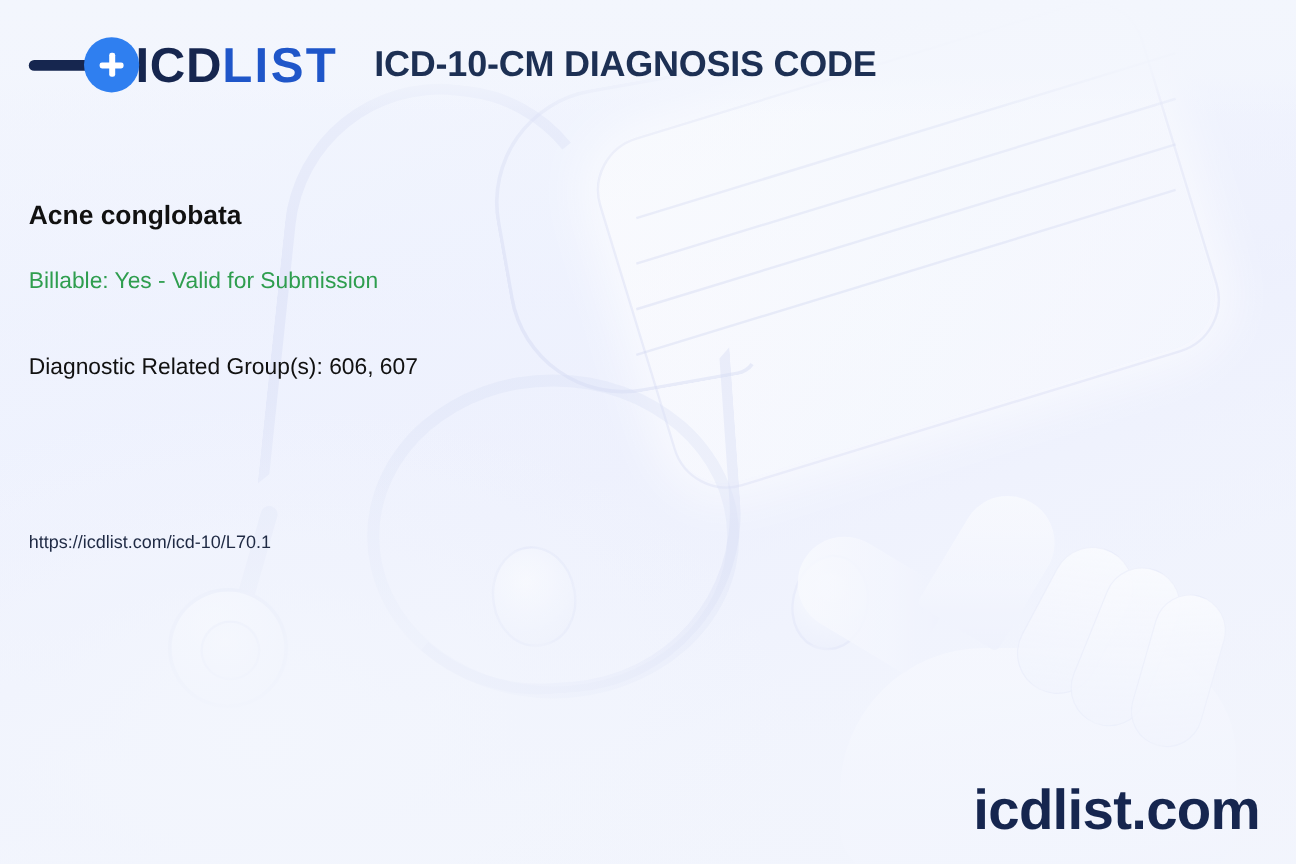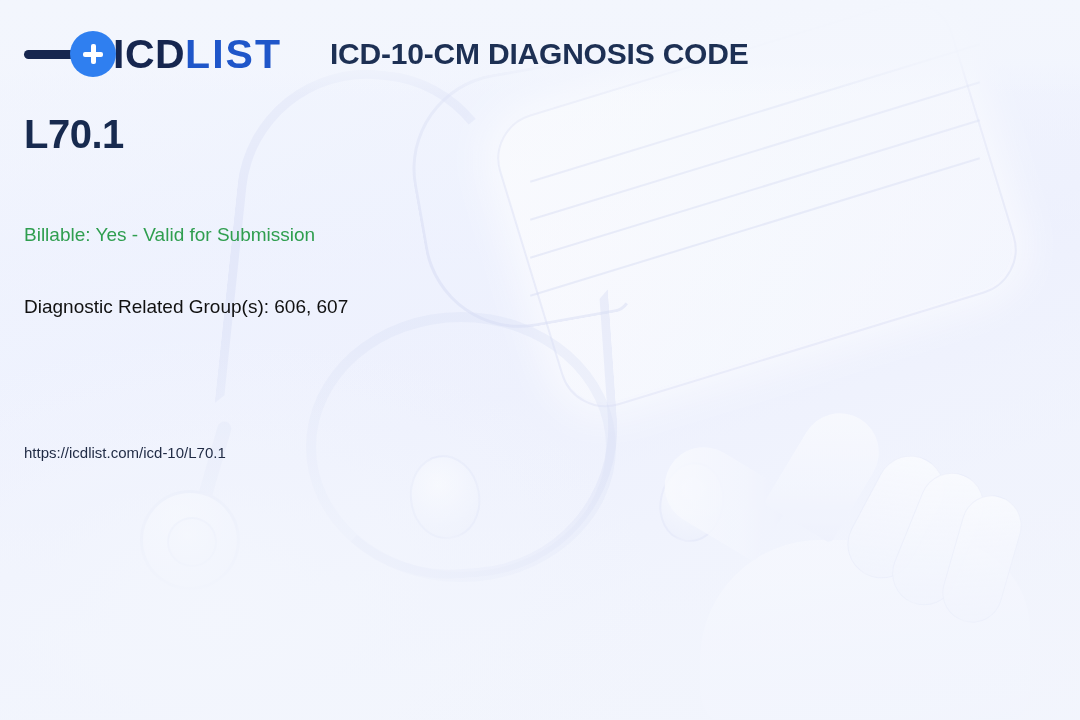--- a/index.html
+++ b/index.html
@@ -286,21 +286,21 @@
     font-size: 41px;
     font-weight: 700;
     letter-spacing: 0.5px;
     margin-left: -3px;
     line-height: 1;
   }
   .logo-word .icd { color: #16264f; }
   .logo-word .list { color: #1f56c9; letter-spacing: 2px; }
 
   .header-title {
-    margin-left: 48px;
+    margin-left: 30px;
     font-size: 30px;
     font-weight: 700;
     color: #1d3054;
     letter-spacing: -0.2px;
     white-space: nowrap;
   }
 
   .code {
     position: absolute;
     left: 24px;
@@ -405,19 +405,20 @@
 
     <div class="header">
       <div class="logo">
         <span class="logo-dash"></span>
         <span class="logo-plus"></span>
         <span class="logo-word"><span class="icd">ICD</span><span class="list">LIST</span></span>
       </div>
       <div class="header-title">ICD-10-CM DIAGNOSIS CODE</div>
     </div>
 
-    <div class="code">L70.1</div>
+    <div class="desc">Acne conglobata</div>
     <div class="billable">Billable: Yes - Valid for Submission</div>
     <div class="drg">Diagnostic Related Group(s): 606, 607</div>
     <div class="url">https://icdlist.com/icd-10/L70.1</div>
 
+    <div class="brand">icdlist.com</div>
   </div>
 </div>
 
 </body></html>

